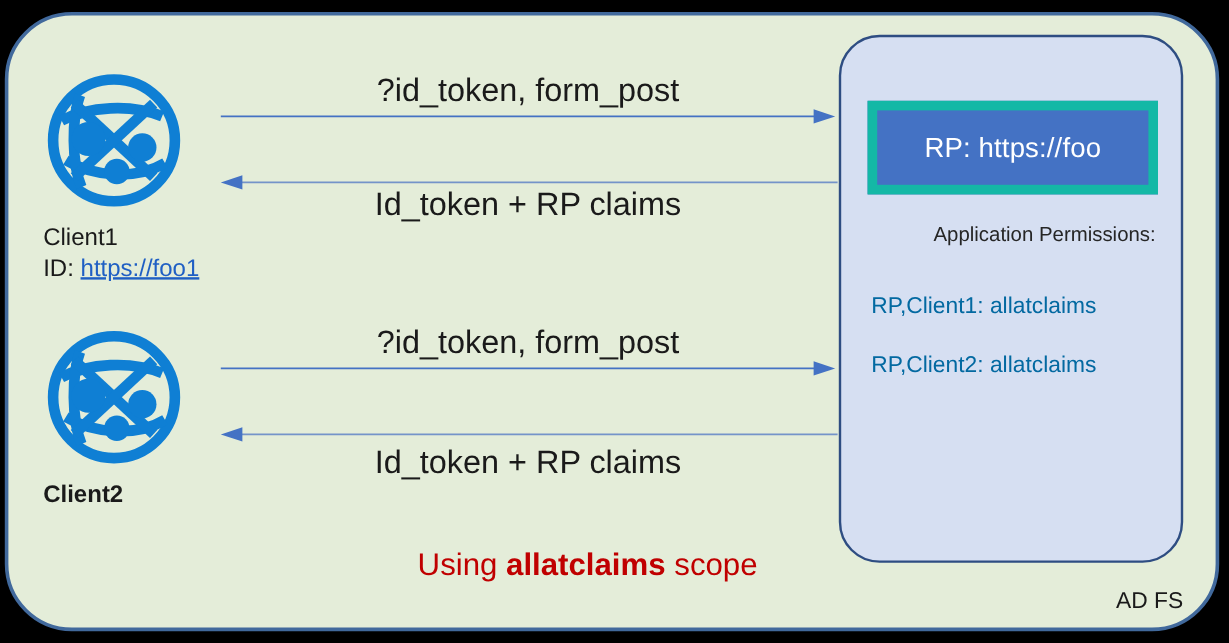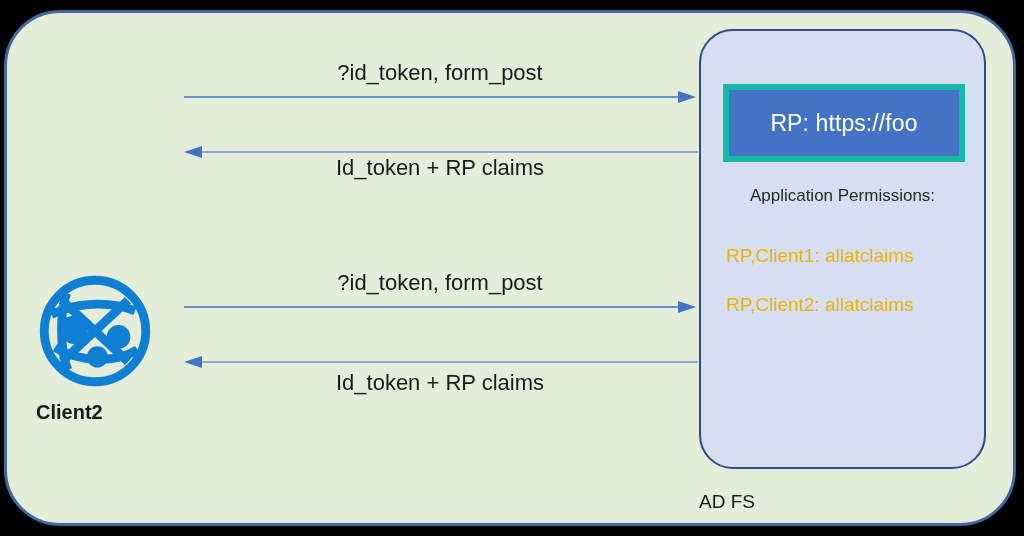--- a/index.html
+++ b/index.html
@@ -47,58 +47,59 @@
   }
 
   .rp-box {
     position: absolute;
     left: 723px;
     top: 84px;
     width: 242px;
     height: 78px;
     box-sizing: border-box;
     background: #4472C4;
-    border: 6px solid #14b8a6;
+    border: 8px solid #14b8a6;
     display: flex;
     align-items: center;
     justify-content: center;
   }
   .rp-box-label {
     color: #FFFFFF;
     font-size: 23px;
     letter-spacing: 0.1px;
     white-space: nowrap;
   }
 
   .perm-title {
     position: absolute;
     left: 699px;
     top: 186px;
     width: 287px;
     text-align: center;
     font-size: 17px;
     color: #262626;
     white-space: nowrap;
+    padding-left: 28px;
   }
   .perm-line {
     position: absolute;
     left: 726px;
     font-size: 19px;
-    color: #eab308;
+    color: #0369a1;
     white-space: nowrap;
   }
   .perm-line.l1 { top: 245px; }
   .perm-line.l2 { top: 294px; }
 
   .adfs-caption {
     position: absolute;
     left: 699px;
     top: 491px;
     width: 287px;
-    text-align: left;
+    text-align: right;
     font-size: 19px;
     color: #1A1A1A;
   }
 
   
   .client {
     position: absolute;
     left: 36px;
     width: 230px;
   }
@@ -136,21 +137,21 @@
     height: 14px;
     overflow: visible;
   }
   .arrow-svg.a1 { top: 90px; }
   .arrow-svg.a2 { top: 145px; }
   .arrow-svg.a3 { top: 300px; }
   .arrow-svg.a4 { top: 355px; }
 
   .arrow-label {
     position: absolute;
-    font-size: 22px;
+    font-size: 27px;
     color: #1A1A1A;
     white-space: nowrap;
     text-align: center;
     width: 520px;
     left: 180px;
   }
   .arrow-label.t1 { top: 60px; }
   .arrow-label.t2 { top: 155px; }
   .arrow-label.t3 { top: 270px; }
   .arrow-label.t4 { top: 370px; }
@@ -166,20 +167,39 @@
   }
   .footnote b { font-weight: bold; }
 </style>
 </head>
 <body>
 
 <div id="stage">
 
   <div class="outer-card"></div>
 
+  <div class="client c1">
+    <svg class="client-icon" viewBox="0 0 100 100">
+      <g fill="none" stroke="#0F7FD4" stroke-width="7.5">
+        <circle cx="50" cy="50" r="43"></circle>
+        <path d="M13 36 C32 26 62 24 84 33"></path>
+        <path d="M16 64 C36 76 66 78 86 66"></path>
+        <path d="M26 18 C20 34 20 66 27 83"></path>
+        <path d="M22 24 L78 76"></path>
+        <path d="M78 24 L22 76"></path>
+      </g>
+      <g fill="#0F7FD4">
+        <circle cx="32" cy="49" r="12"></circle>
+        <circle cx="70" cy="55" r="10"></circle>
+        <circle cx="52" cy="72" r="9"></circle>
+      </g>
+    </svg>
+    <div class="client-name">Client1</div>
+    <div class="client-id"><span>ID: </span><span class="link">https://foo1</span></div>
+  </div>
 
   <div class="client c2">
     <svg class="client-icon" viewBox="0 0 100 100">
       <g fill="none" stroke="#0F7FD4" stroke-width="7.5">
         <circle cx="50" cy="50" r="43"></circle>
         <path d="M13 36 C32 26 62 24 84 33"></path>
         <path d="M16 64 C36 76 66 78 86 66"></path>
         <path d="M26 18 C20 34 20 66 27 83"></path>
         <path d="M22 24 L78 76"></path>
         <path d="M78 24 L22 76"></path>
@@ -222,14 +242,15 @@
   <div class="rp-box">
     <span class="rp-box-label">RP: https://foo</span>
   </div>
 
   <div class="perm-title">Application Permissions:</div>
   <div class="perm-line l1">RP,Client1: allatclaims</div>
   <div class="perm-line l2">RP,Client2: allatclaims</div>
 
   <div class="adfs-caption">AD FS</div>
 
+  <div class="footnote"><span>Using </span><b>allatclaims</b><span> scope</span></div>
 
 </div>
 
 </body></html>

